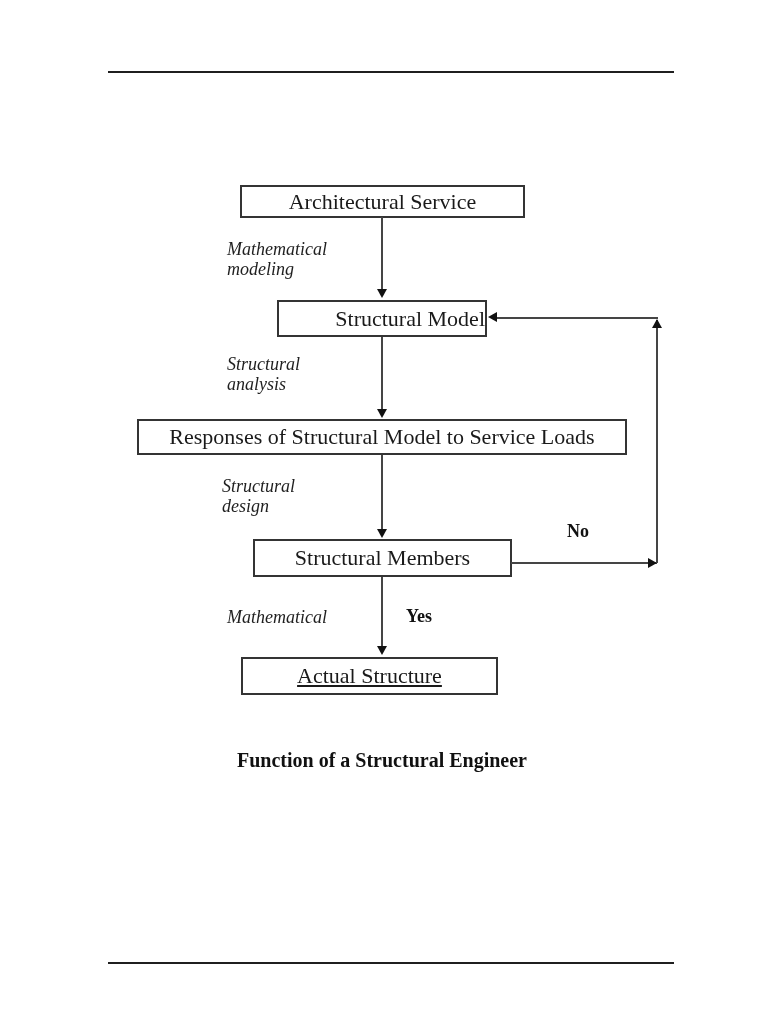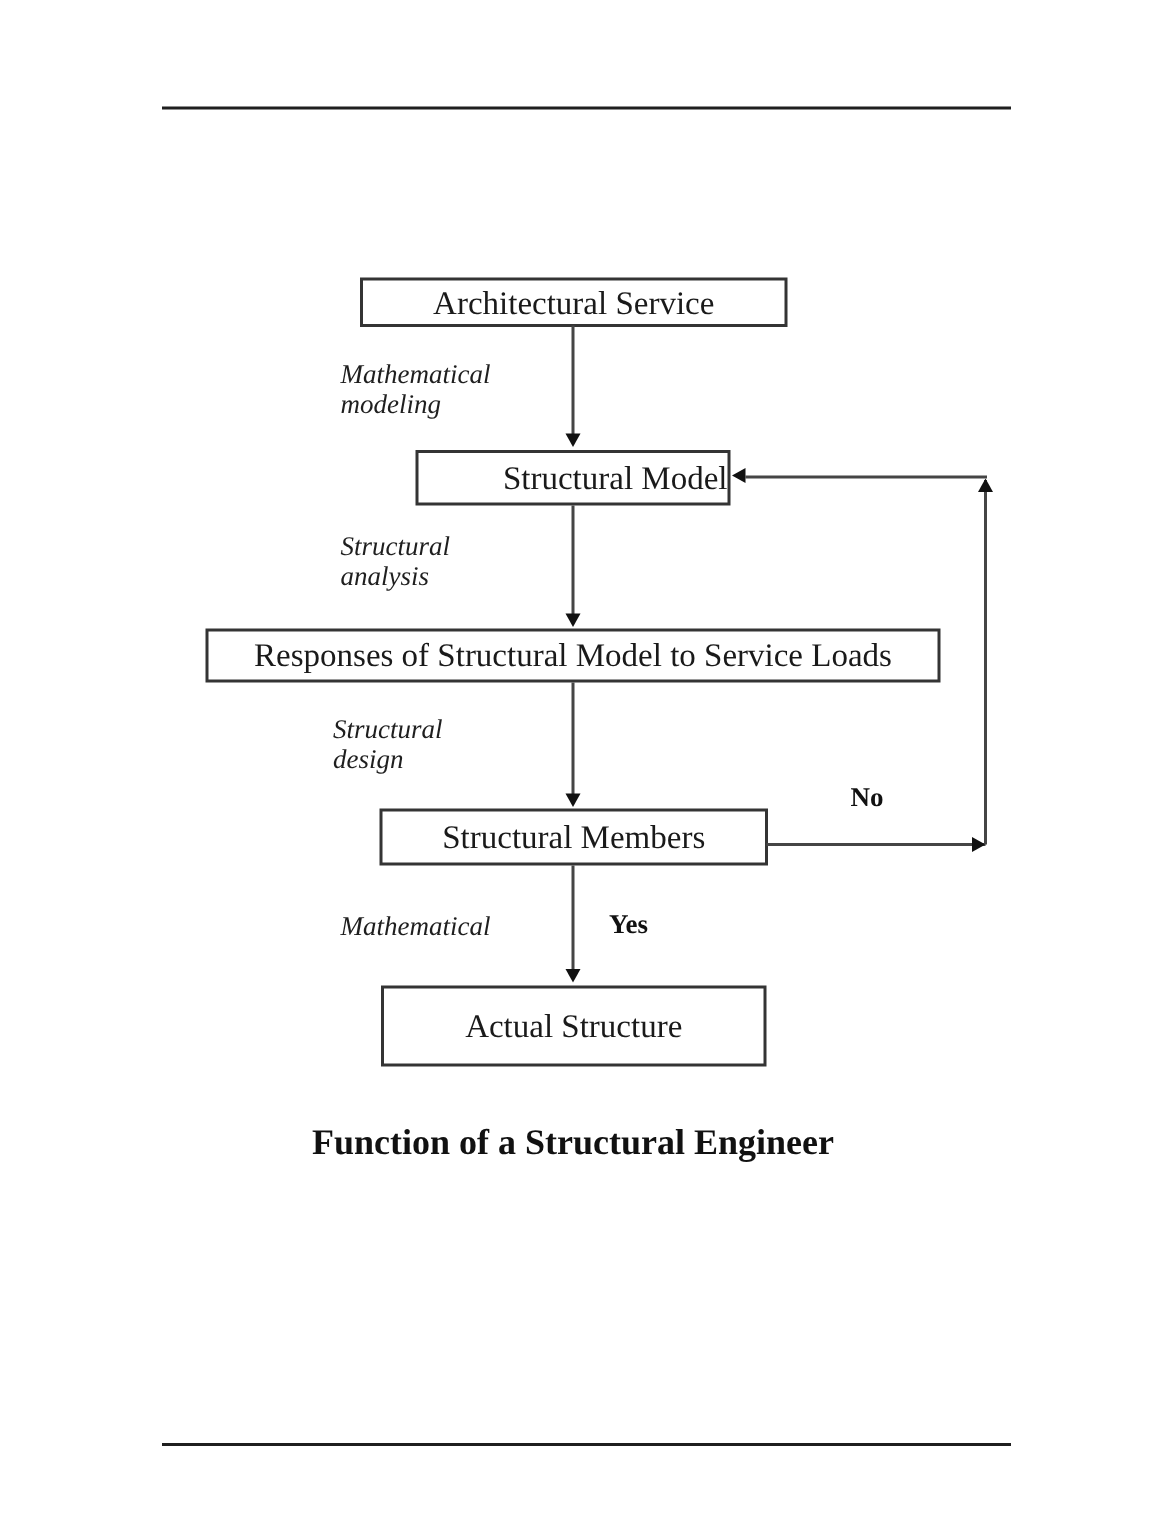--- a/index.html
+++ b/index.html
@@ -24,21 +24,21 @@
     align-items: center;
     justify-content: center;
     font-size: 22px;
     color: #1a1a1a;
     white-space: nowrap;
   }
   .node.architectural { left: 240px; top: 185px; width: 285px; height: 33px; }
   .node.model        { left: 277px; top: 300px; width: 210px; height: 37px; justify-content: flex-end; }
   .node.responses    { left: 137px; top: 419px; width: 490px; height: 36px; }
   .node.members      { left: 253px; top: 539px; width: 259px; height: 38px; }
-  .node.actual       { left: 254px; top: 657px; width: 257px; height: 54px; }
+  .node.actual       { left: 241px; top: 657px; width: 257px; height: 38px; text-decoration: underline; }
 
   .vline { position: absolute; width: 2px; background: #454545; }
   .hline { position: absolute; height: 2px; background: #454545; }
   .v1 { left: 381px; top: 217px; height: 73px; }
   .v2 { left: 381px; top: 337px; height: 73px; }
   .v3 { left: 381px; top: 455px; height: 75px; }
   .v4 { left: 381px; top: 577px; height: 70px; }
   .fb-bottom { left: 511px; top: 562px; width: 146px; }
   .fb-vert   { left: 656px; top: 320px; height: 243px; }
   .fb-top    { left: 497px; top: 317px; width: 161px; }
@@ -80,21 +80,21 @@
   .lbl-yes { left: 406px; top: 606px; }
   .lbl-no  { left: 567px; top: 521px; }
 
   .caption {
     position: absolute;
     left: 182px;
     top: 749px;
     width: 400px;
     text-align: center;
     font-weight: bold;
-    font-size: 24px;
+    font-size: 20px;
     color: #111111;
   }
 </style>
 </head>
 <body>
 
 <div class="page">
 
   <div class="rule top"></div>
   <div class="rule bottom"></div>

